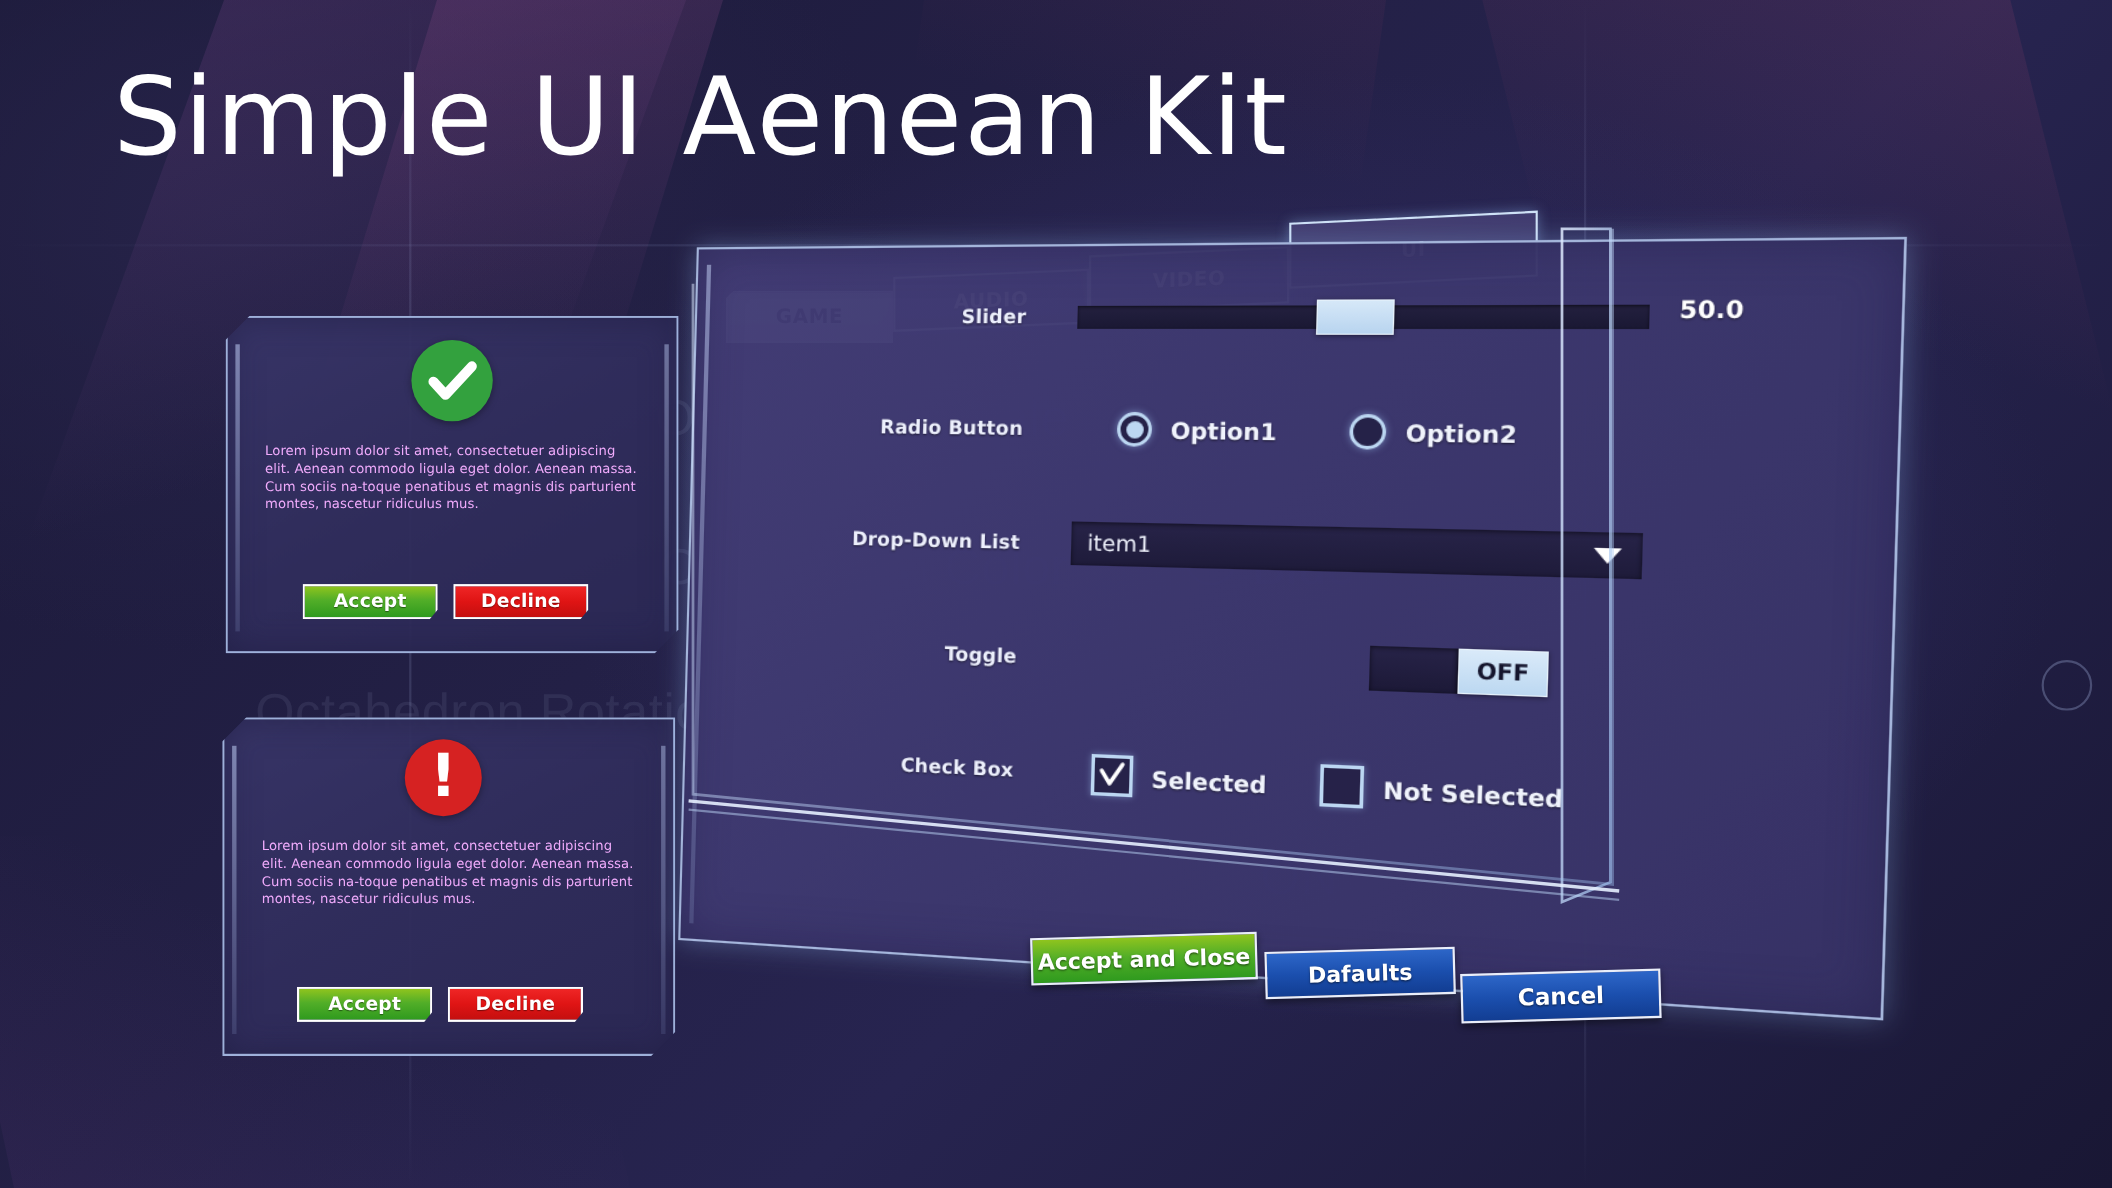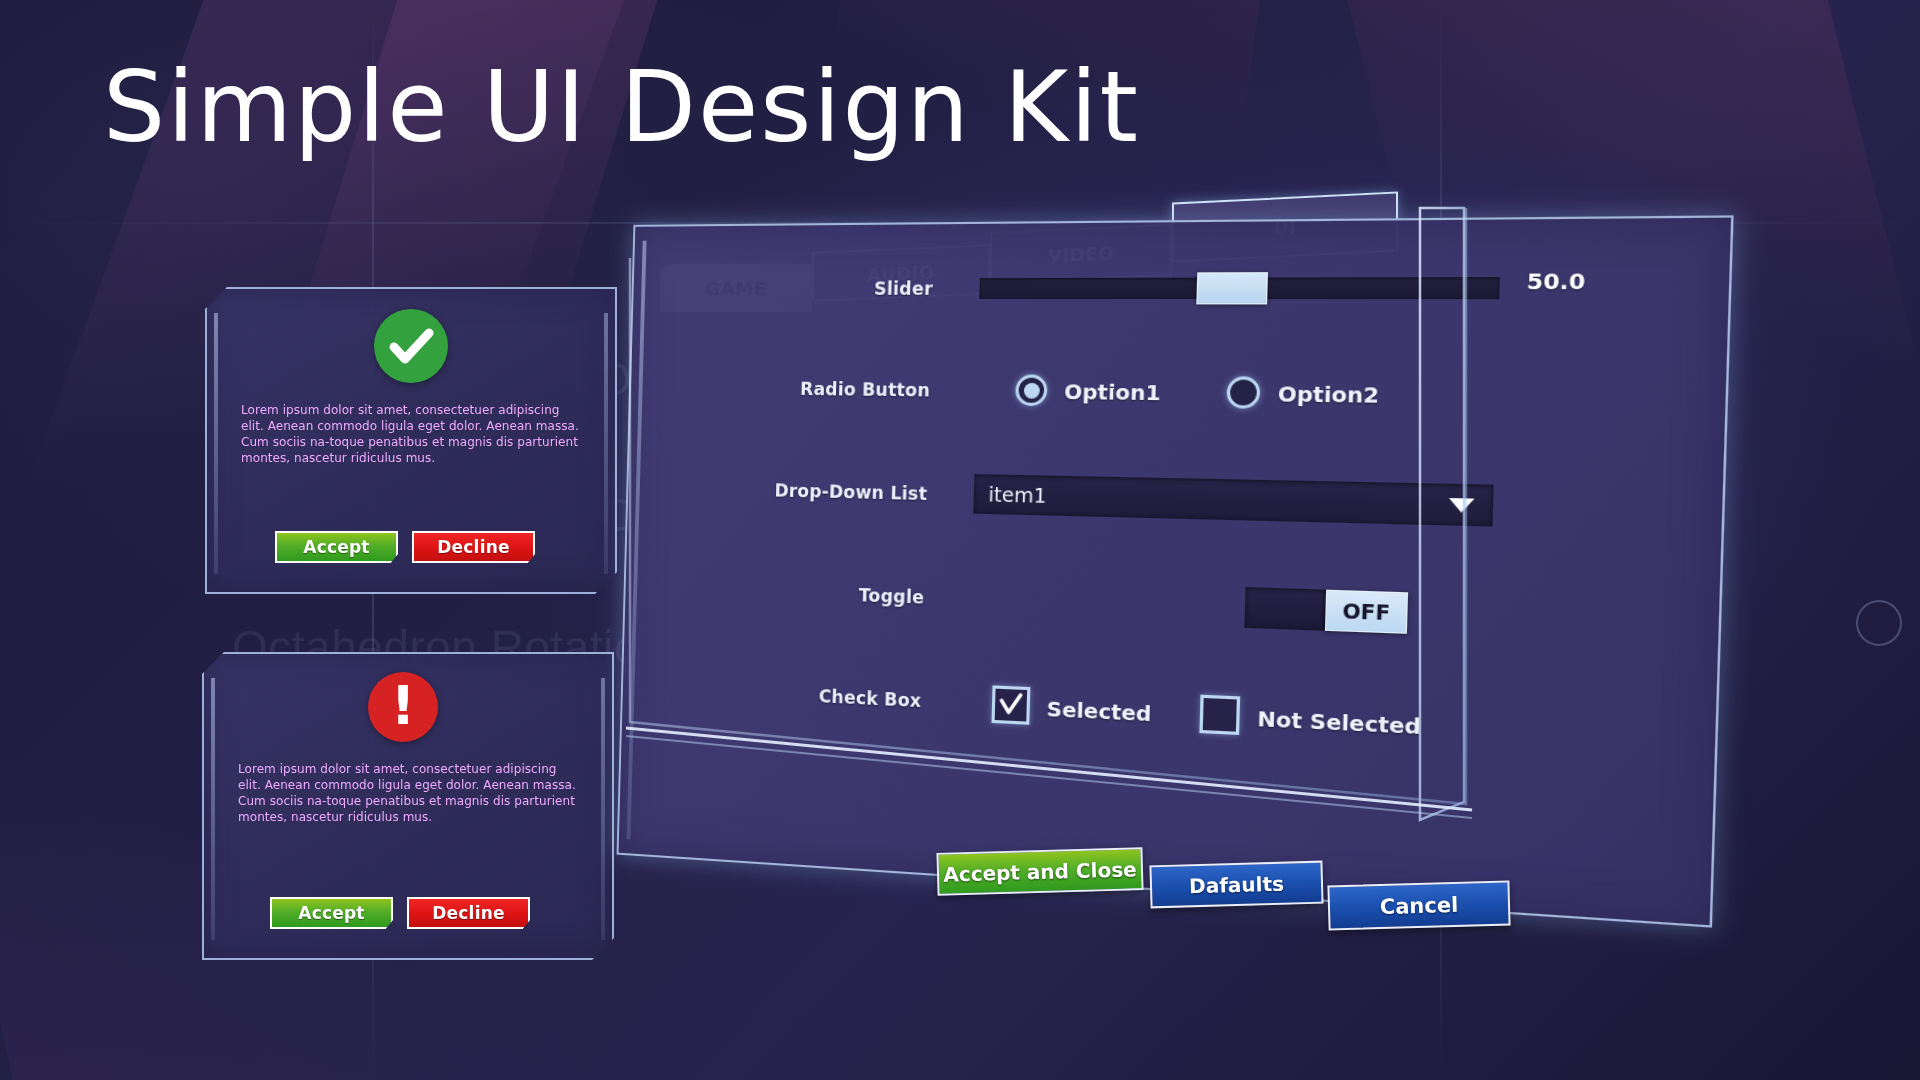--- a/index.html
+++ b/index.html
@@ -273,21 +273,21 @@
 
   <div class="watermark" style="left:596px;  top:352px">Octahedron Scale</div>
   <div class="watermark" style="left:600px;  top:488px">Octahedron Color</div>
   <div class="wm-radio" style="left:1078px;  top:486px"></div>
   <div class="watermark" style="left:1138px; top:488px">Blue</div>
   <div class="watermark" style="left:232px;  top:620px">Octahedron Rotation Speed</div>
   <div class="watermark" style="left:782px;  top:760px">Rotation</div>
   <div class="watermark" style="left:1118px; top:768px; background:rgba(160,175,225,.05); padding:2px 28px">ON</div>
 </div>
 
-<div id="title">Simple UI Design Kit</div>
+<div id="title">Simple UI Aenean Kit</div>
 
 <div class="dialog" style="left:205px; top:287px; width:412px; height:307px;">
   <div class="dlg-frame" style="clip-path:polygon(22px 0, 100% 0, 100% calc(100% - 22px), calc(100% - 22px) 100%, 0 100%, 0 22px);"></div>
   <div class="dlg-inner-l"></div>
   <div class="dlg-inner-r"></div>
 
   <div class="dlg-body">
     <div class="badge badge-check" style="left:50%; top:22px; margin-left:-37px; width:74px; height:74px;">
       <svg width="74" height="74" viewBox="0 0 74 74" aria-hidden="true">
         <path d="M20 38 L31 50 L55 24" fill="none" stroke="#ffffff" stroke-width="9" stroke-linecap="round" stroke-linejoin="round"></path>

